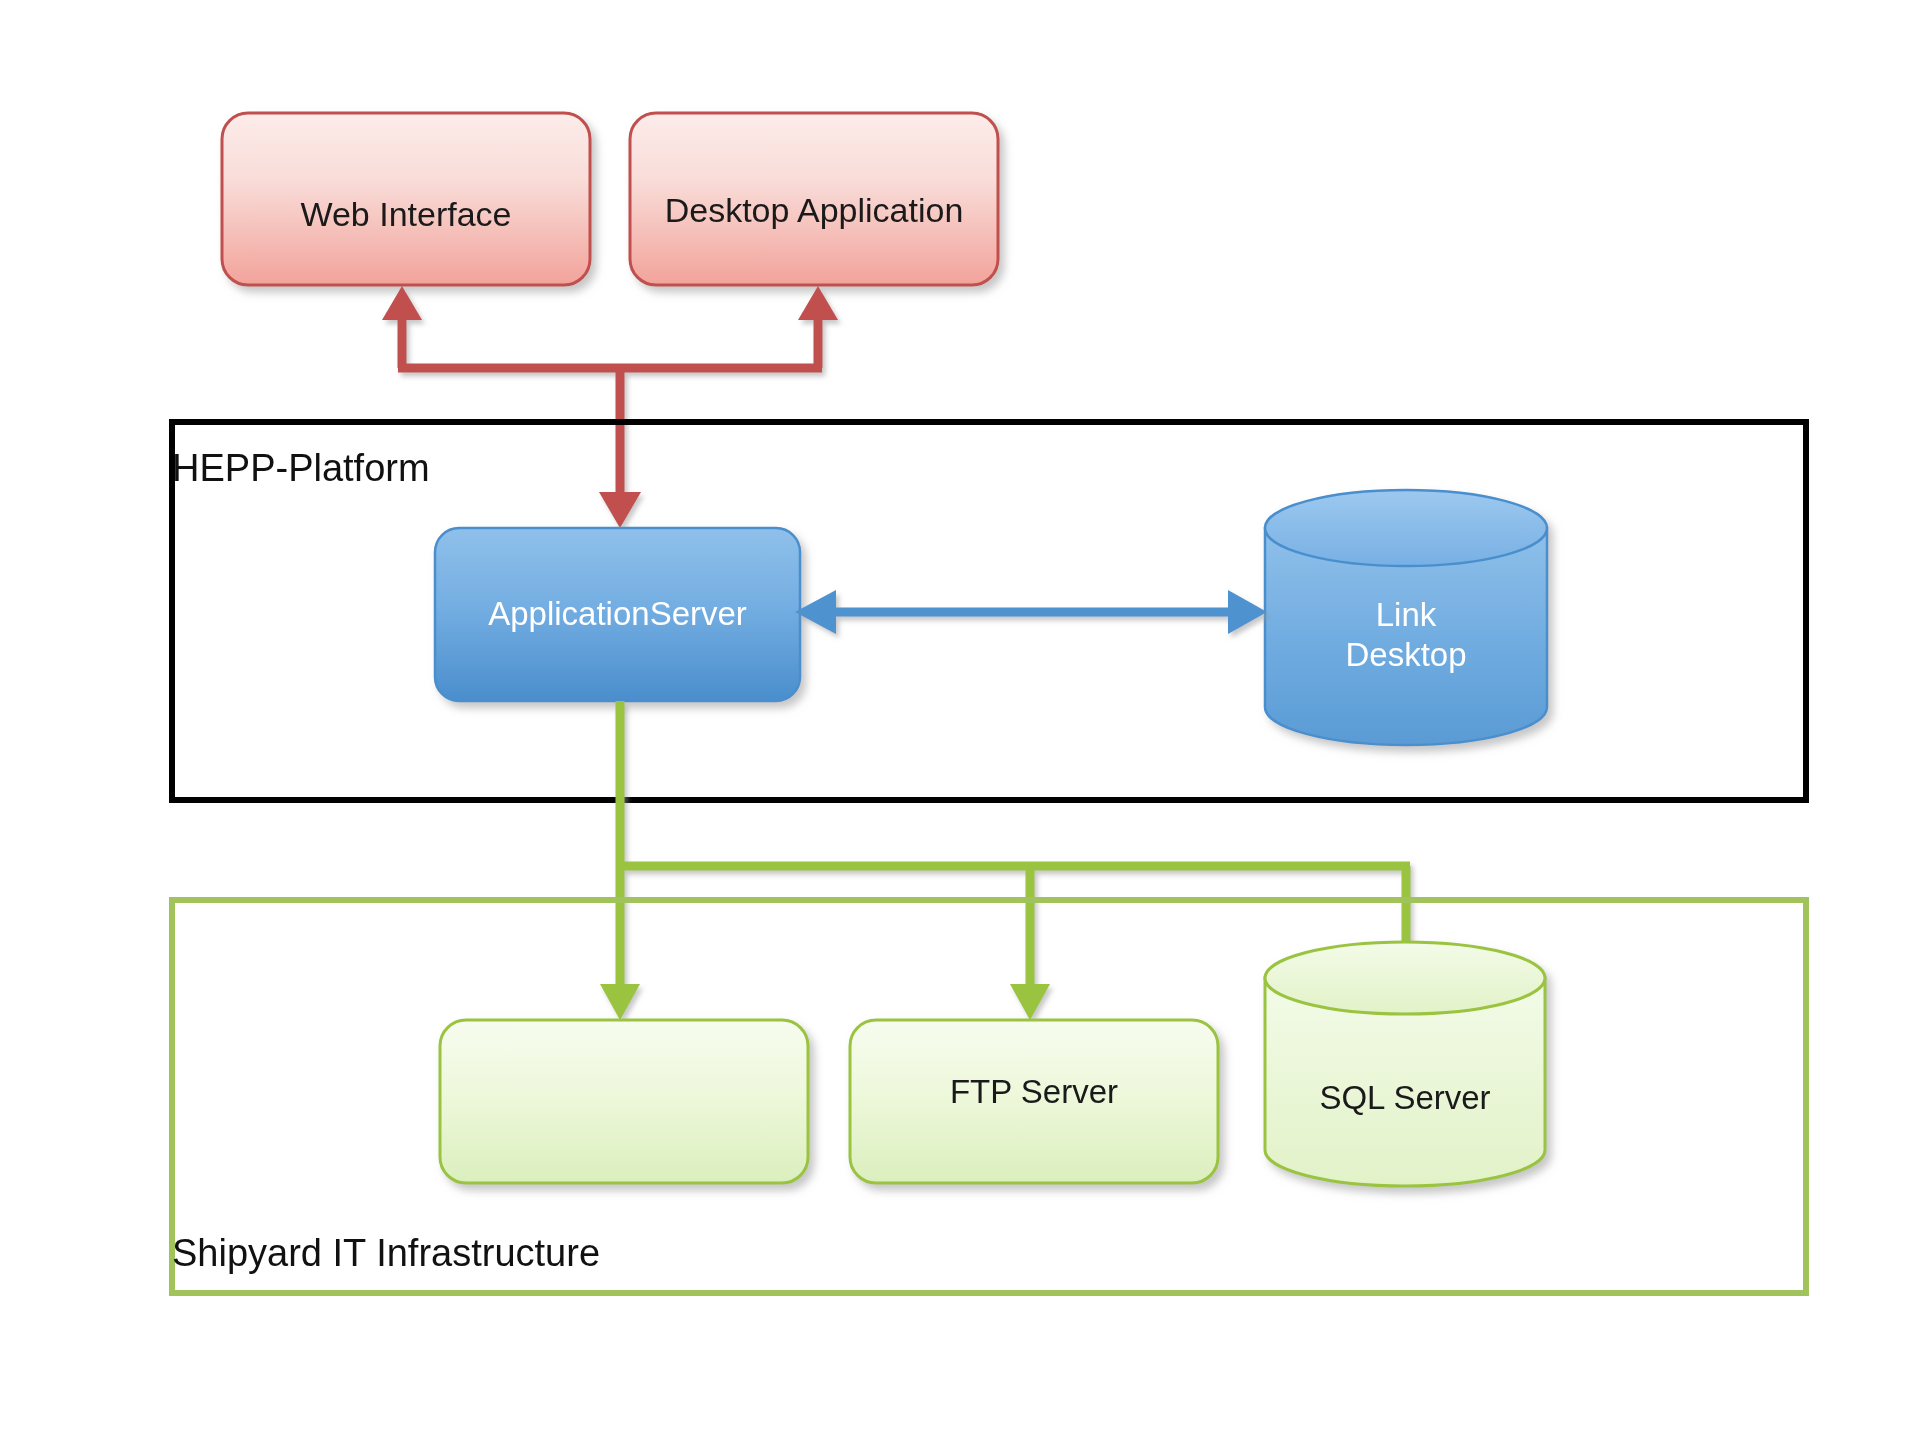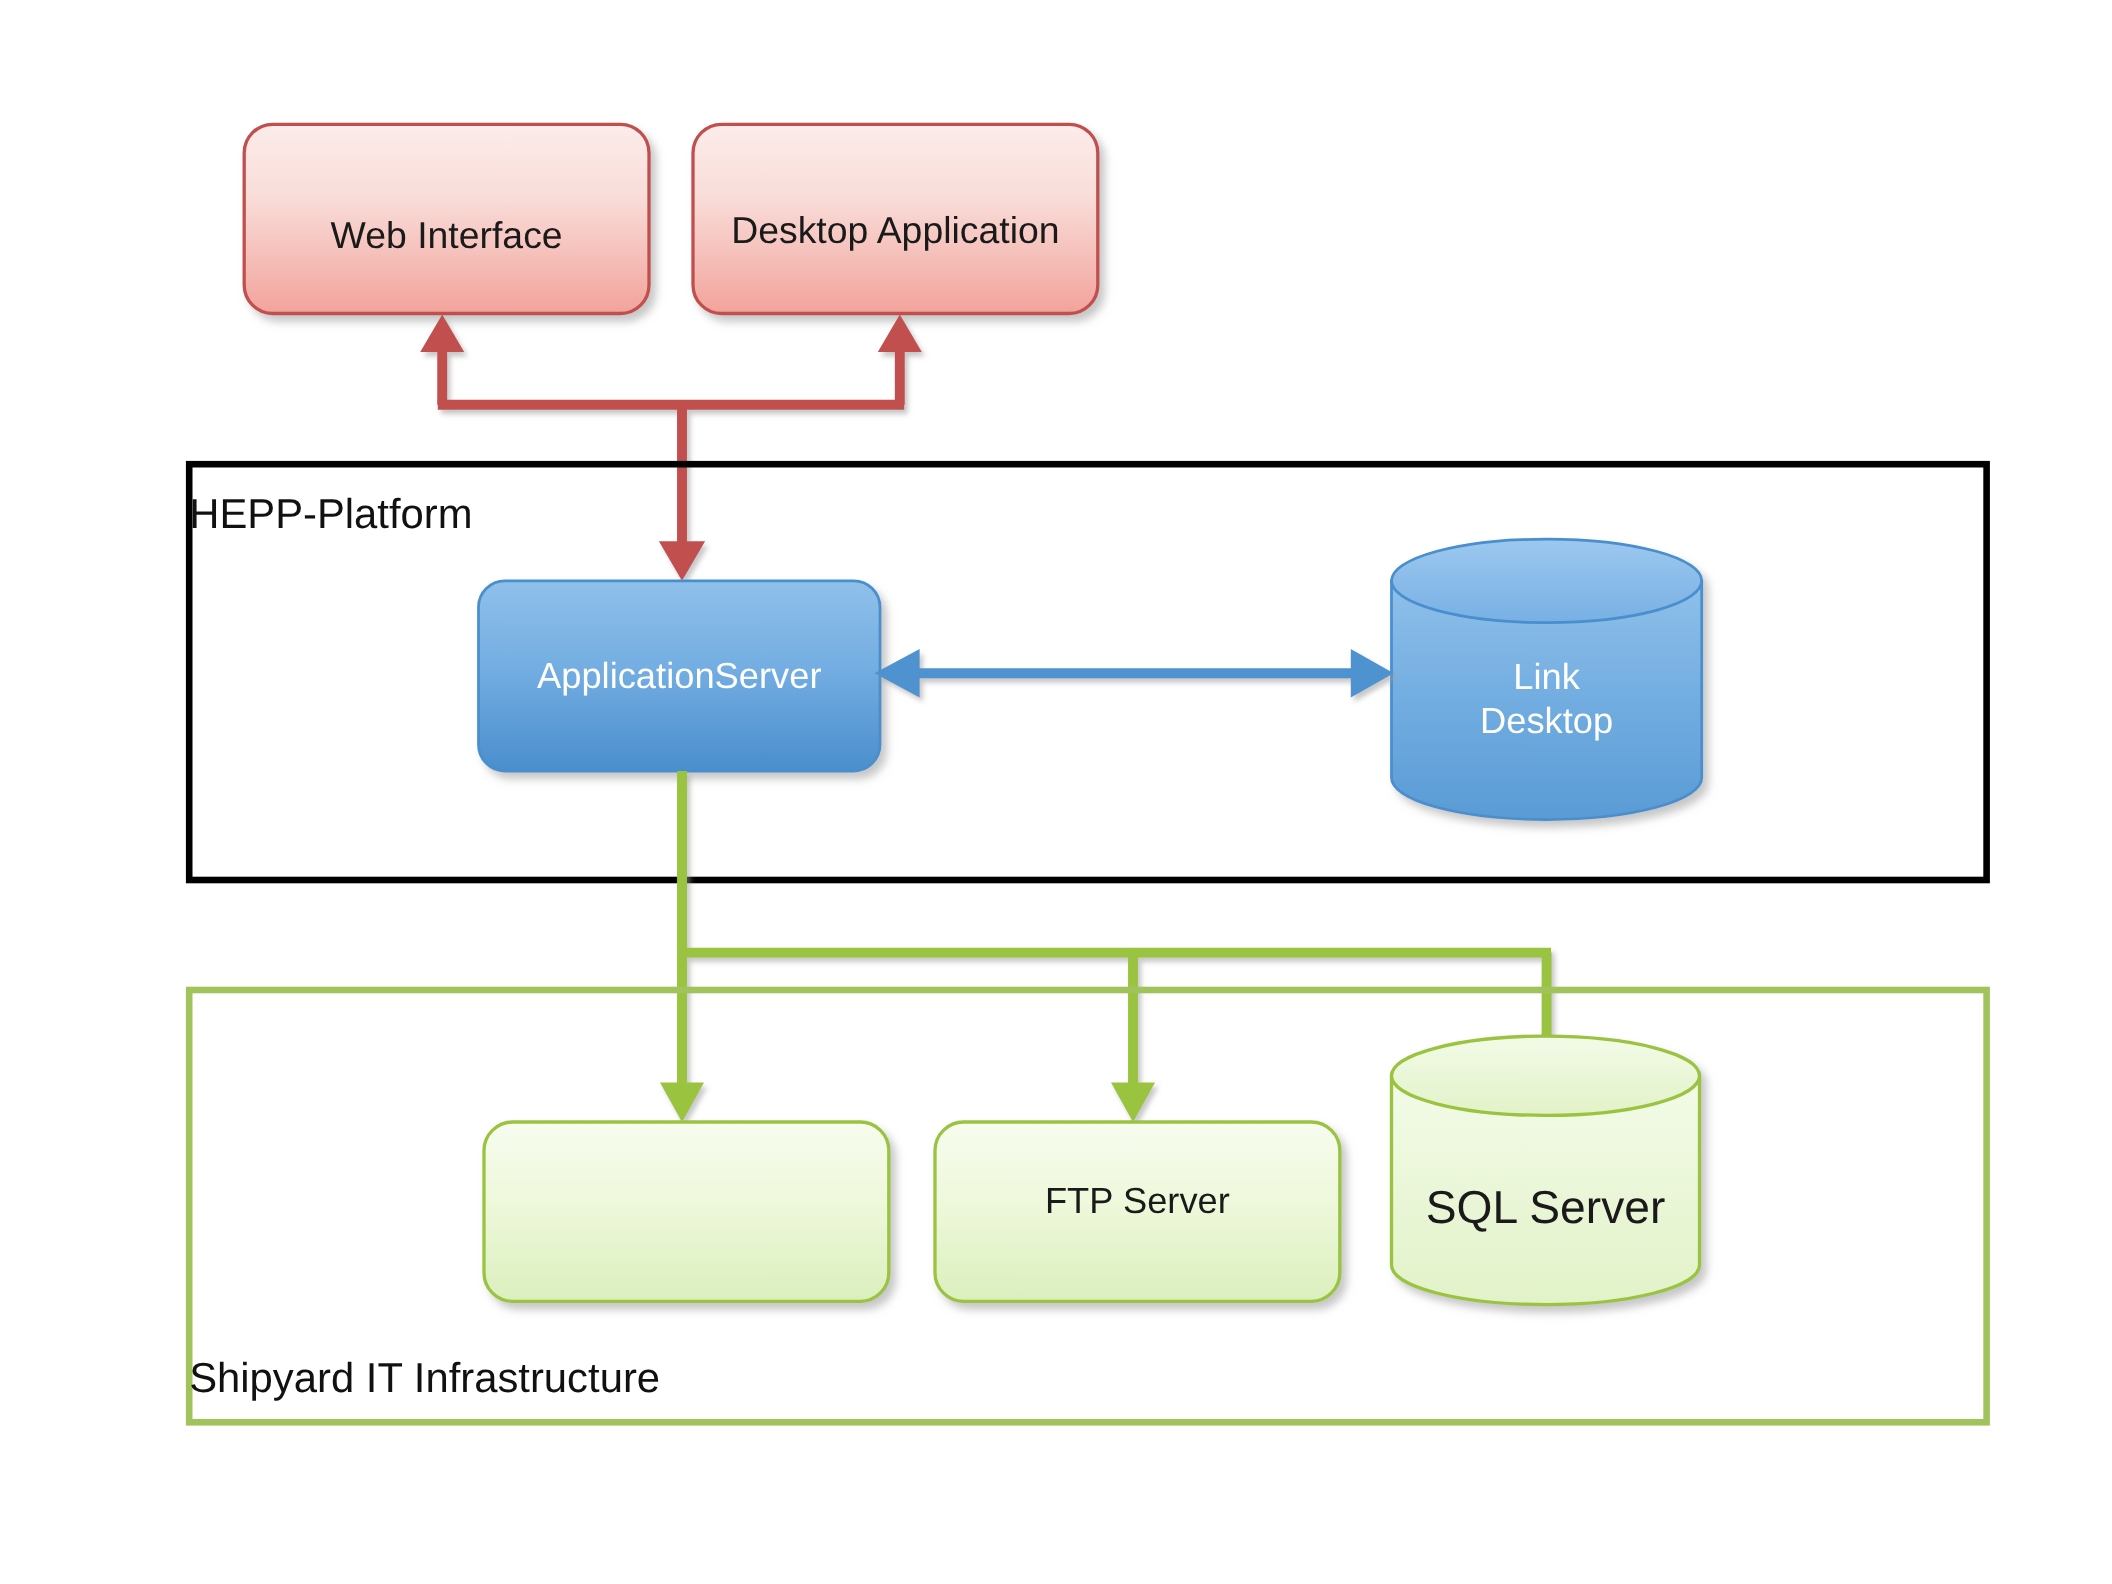--- a/index.html
+++ b/index.html
@@ -154,21 +154,21 @@
   <div class="node-label lbl-white" style="left:1265px;top:560px;width:282px;height:150px;font-size:33px;flex-direction:column;">
     <span>Link</span>
     <span>Desktop</span>
   </div>
 
 
   <div class="node-label lbl-dark" style="left:850px;top:1020px;width:368px;height:145px;font-size:33px;">
     <span>FTP Server</span>
   </div>
 
-  <div class="node-label lbl-dark" style="left:1265px;top:1038px;width:280px;height:120px;font-size:42px;">
+  <div class="node-label lbl-dark" style="left:1265px;top:1038px;width:280px;height:120px;font-size:33px;">
     <span>SQL Server</span>
   </div>
 
   <div class="container-title" style="left:172px;top:1233px;width:1634px;">
     <span>Shipyard IT Infrastructure</span>
   </div>
 
 </div>
 
 </body></html>

